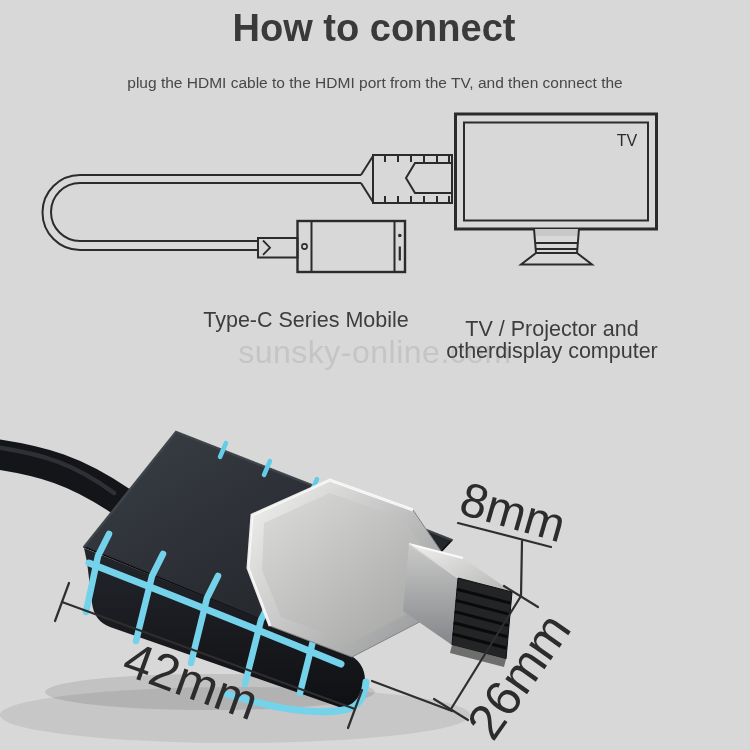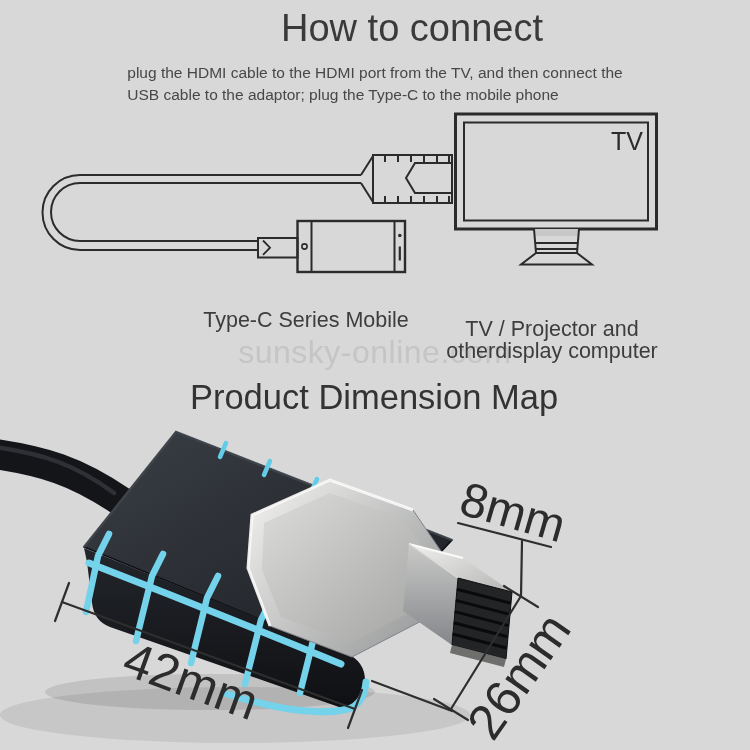--- a/index.html
+++ b/index.html
@@ -1,42 +1,41 @@
 <!DOCTYPE html>
 <html><head>
 <meta charset="utf-8">
 <style>
   html,body{margin:0;padding:0;}
   body{width:750px;height:750px;font-family:"Liberation Sans", sans-serif;}
   .stage{position:relative;width:750px;height:750px;background:#d8d8d8;overflow:hidden;}
   .abs{position:absolute;}
   .ctr{transform:translate(-50%,-50%);}
-  .title{left:374px;top:28px;font-size:38px;font-weight:400;color:#3a3a3a;white-space:nowrap;margin-left:38px;}
+  .title{left:374px;top:28px;font-size:38px;font-weight:700;color:#3a3a3a;white-space:nowrap;}
   .subtitle{left:375px;top:83px;text-align:left;color:#474747;font-size:15.5px;line-height:21.5px;white-space:nowrap;}
-  .tv-label{left:627px;top:141px;font-size:25px;color:#2b2b2b;font-weight:500;}
+  .tv-label{left:627px;top:141px;font-size:16px;color:#2b2b2b;font-weight:500;}
   .caption{text-align:center;color:#3d3d3d;font-size:21.5px;line-height:21.5px;white-space:nowrap;z-index:3;}
   .caption.left{left:306px;top:321px;}
   .caption.right{left:552px;top:340px;}
   .watermark{left:375px;top:352px;font-size:32px;font-weight:500;letter-spacing:.5px;color:#c5c5c5;white-space:nowrap;z-index:2;}
   .dim-title{left:374px;top:397px;font-size:34.5px;color:#333;white-space:nowrap;}
   .dim-label{font-size:48px;color:#2c2c2c;white-space:nowrap;z-index:5;}
   .dim-8 {left:513px;top:512px;transform:translate(-50%,-50%) rotate(16deg);}
   .dim-42{left:191px;top:681px;transform:translate(-50%,-50%) rotate(20deg);font-size:50px;}
   .dim-26{left:519px;top:676px;transform:translate(-50%,-50%) rotate(-55deg);font-size:50px;}
   svg{position:absolute;left:0;display:block;}
 </style>
 </head>
 <body>
 
 <div class="stage">
 
   <div class="abs ctr title">How to connect</div>
   <div class="abs ctr subtitle">
     <div>plug the HDMI cable to the HDMI port from the TV, and then connect the</div>
-    <div>USB cable to the adaptor; plug the Type-C to the mobile phone</div>
   </div>
 
   <svg class="diagram" style="top:0" width="750" height="300" viewBox="0 0 750 300">
     <g stroke="#2b2b2b" fill="none" stroke-width="2">
 
       <g>
         <path d="M 361,175 L 80,175 A 37.5,37.5 0 0 0 80,250 L 258,250"></path>
         <path d="M 361,183 L 80,183 A 29,29 0 0 0 80,241 L 258,241"></path>
         <path d="M 361,175 L 373,156 M 361,183 L 373,202"></path>
       </g>
@@ -74,21 +73,20 @@
 
   <div class="abs ctr watermark">sunsky-online.com</div>
   <div class="abs ctr caption left">
     <div>Type-C Series Mobile</div>
   </div>
   <div class="abs ctr caption right">
     <div>TV / Projector and</div>
     <div>otherdisplay computer</div>
   </div>
 
-  <div class="abs ctr dim-title">Product Dimension Map</div>
 
   <svg class="product" style="top:420px" width="750" height="330" viewBox="0 0 750 330">
     <defs>
       <linearGradient id="gTop" x1="0" y1="0" x2="1" y2="1">
         <stop offset="0" stop-color="#3a3f46"></stop>
           <stop offset="1" stop-color="#1b1d21"></stop>
       </linearGradient>
       <linearGradient id="gFront" x1="0" y1="0" x2="0" y2="1">
         <stop offset="0" stop-color="#23262c"></stop>
           <stop offset="1" stop-color="#0f1013"></stop>

